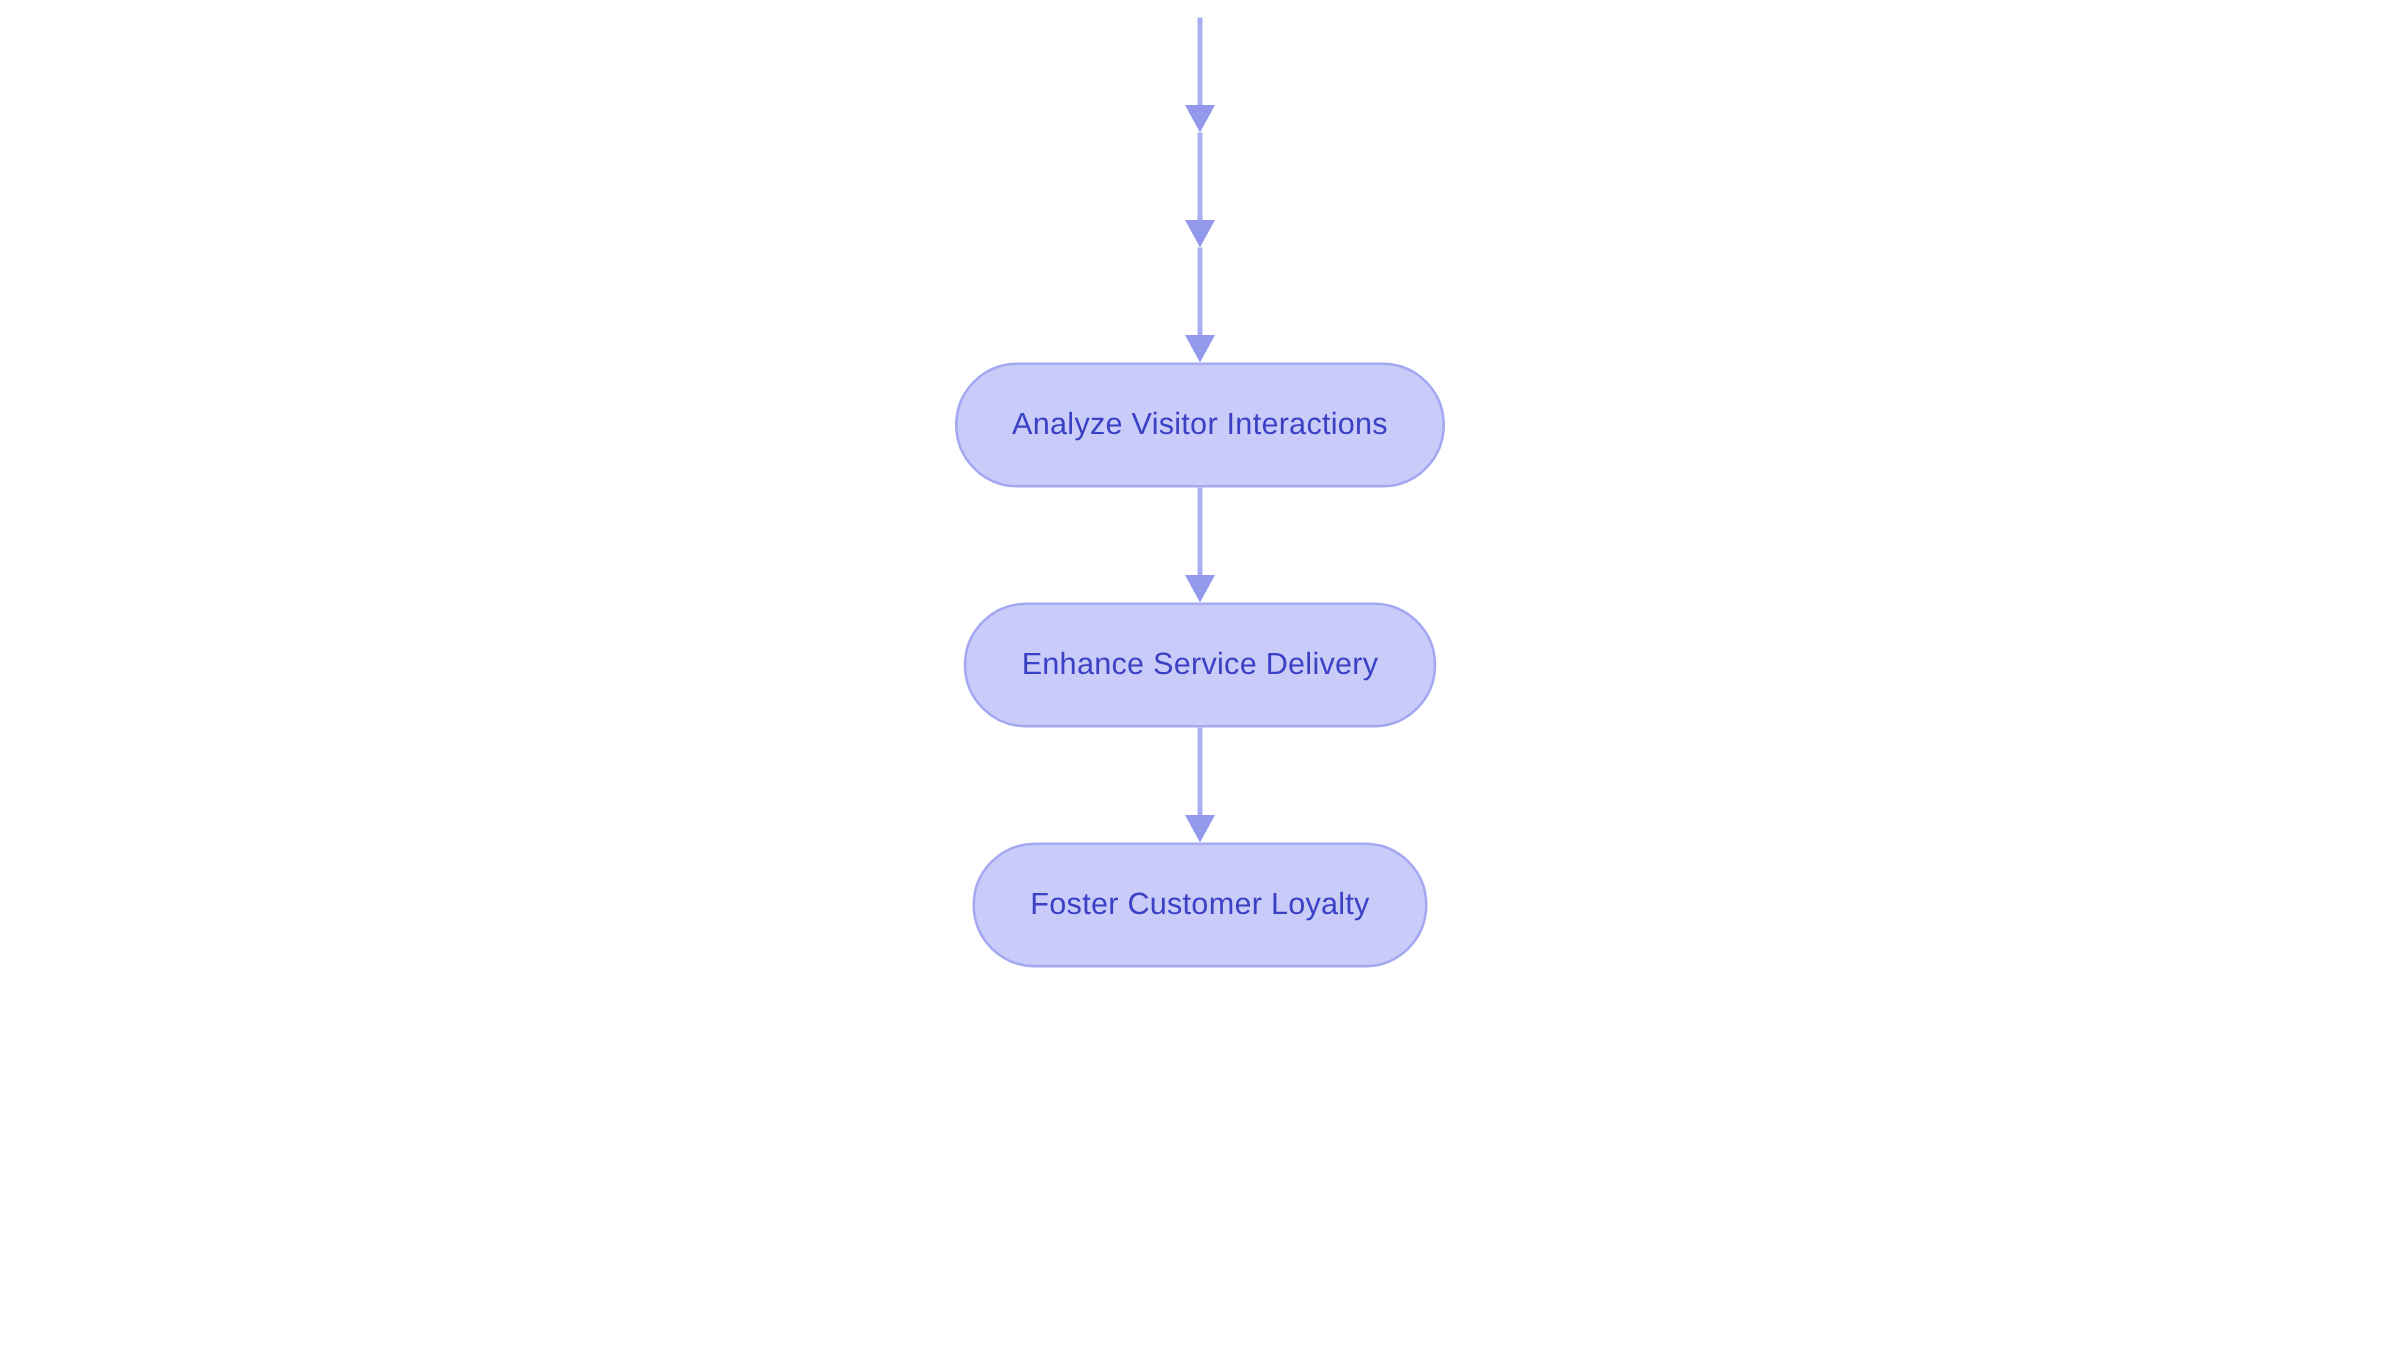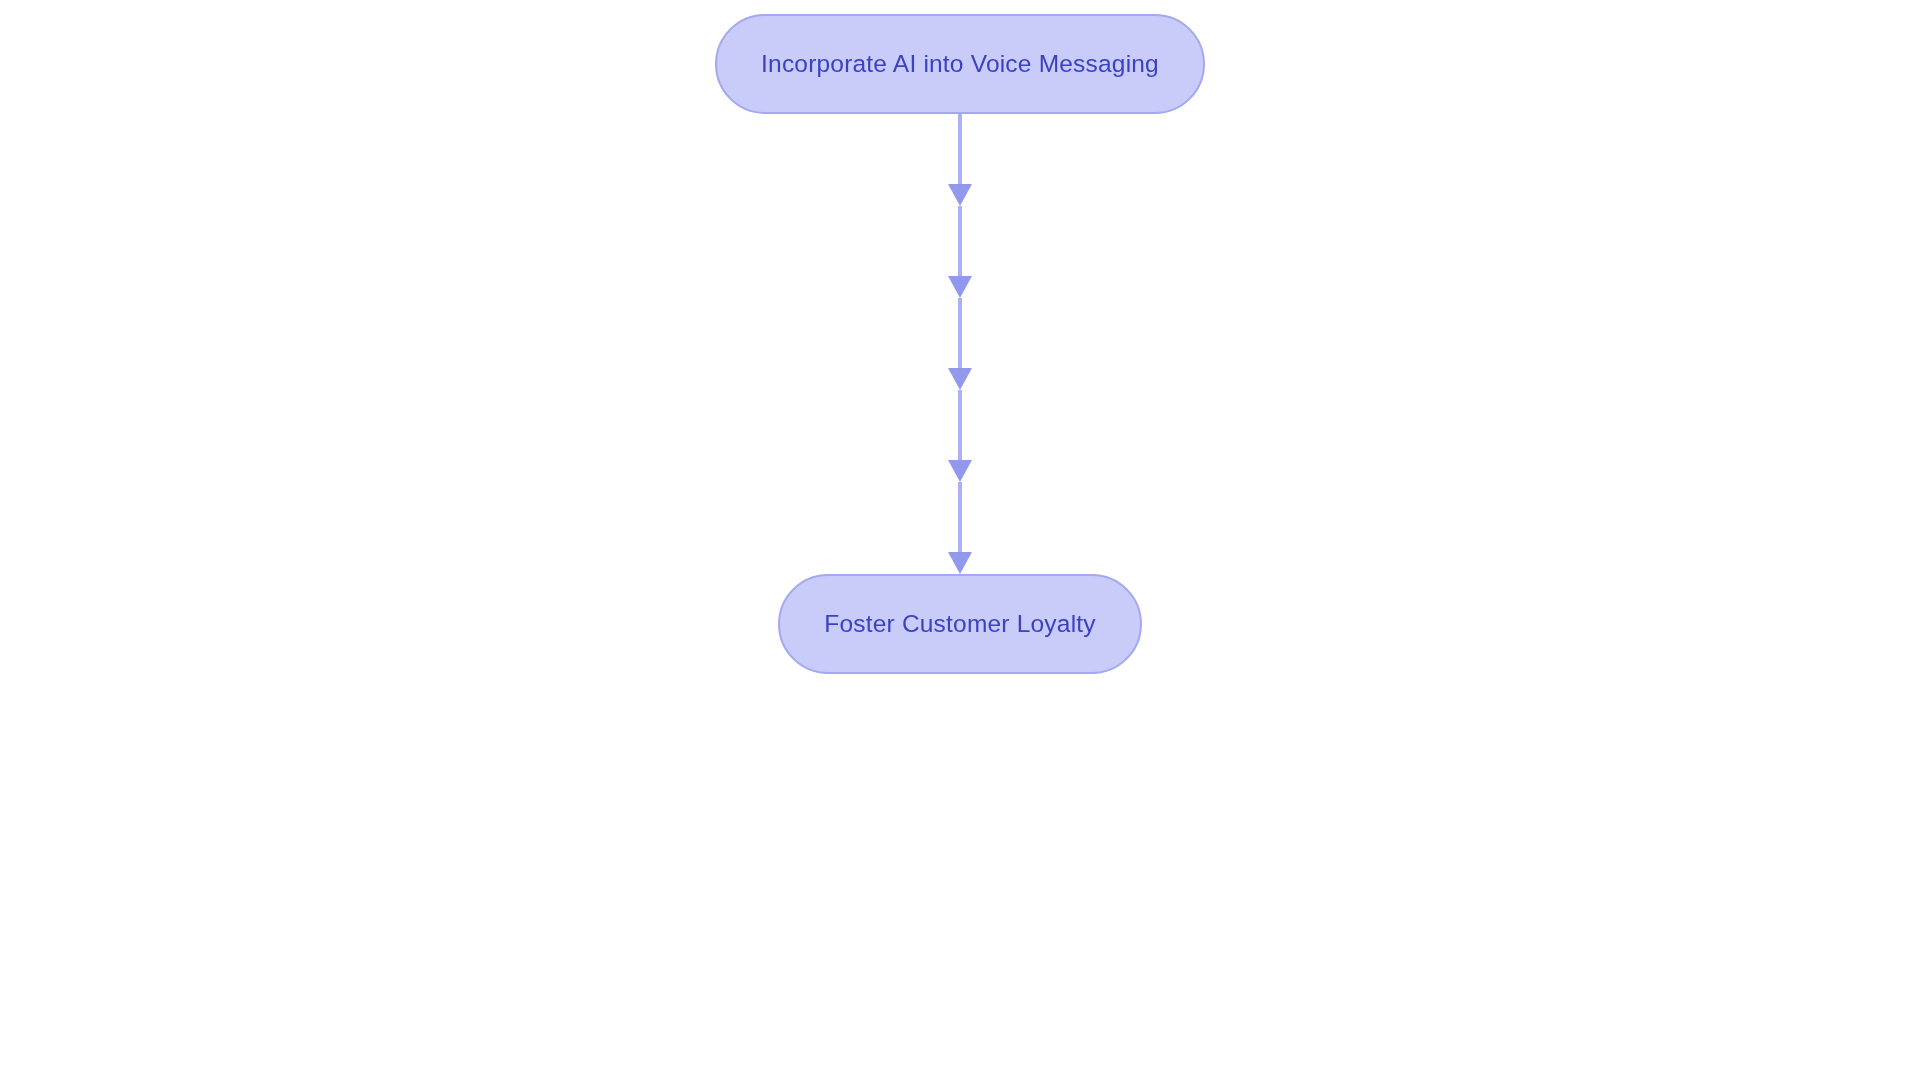--- a/index.html
+++ b/index.html
@@ -58,45 +58,46 @@
     border-right: 12px solid transparent;
     border-top: 22px solid var(--arrow-head, #9298ec);
     margin-top: -1px;
   }
 </style>
 </head>
 <body>
 
 <div class="flowchart">
 
-  <div class="node">Incorporate AI into Voice Messaging</div>
 
   <div class="connector" aria-hidden="true">
     <div class="line"></div>
     <div class="head"></div>
   </div>
 
 
   <div class="connector" aria-hidden="true">
     <div class="line"></div>
     <div class="head"></div>
   </div>
 
 
   <div class="connector" aria-hidden="true">
     <div class="line"></div>
     <div class="head"></div>
   </div>
 
+  <div class="node">Analyze Visitor Interactions</div>
 
   <div class="connector" aria-hidden="true">
     <div class="line"></div>
     <div class="head"></div>
   </div>
 
+  <div class="node">Enhance Service Delivery</div>
 
   <div class="connector" aria-hidden="true">
     <div class="line"></div>
     <div class="head"></div>
   </div>
 
   <div class="node">Foster Customer Loyalty</div>
 
 </div>
 

